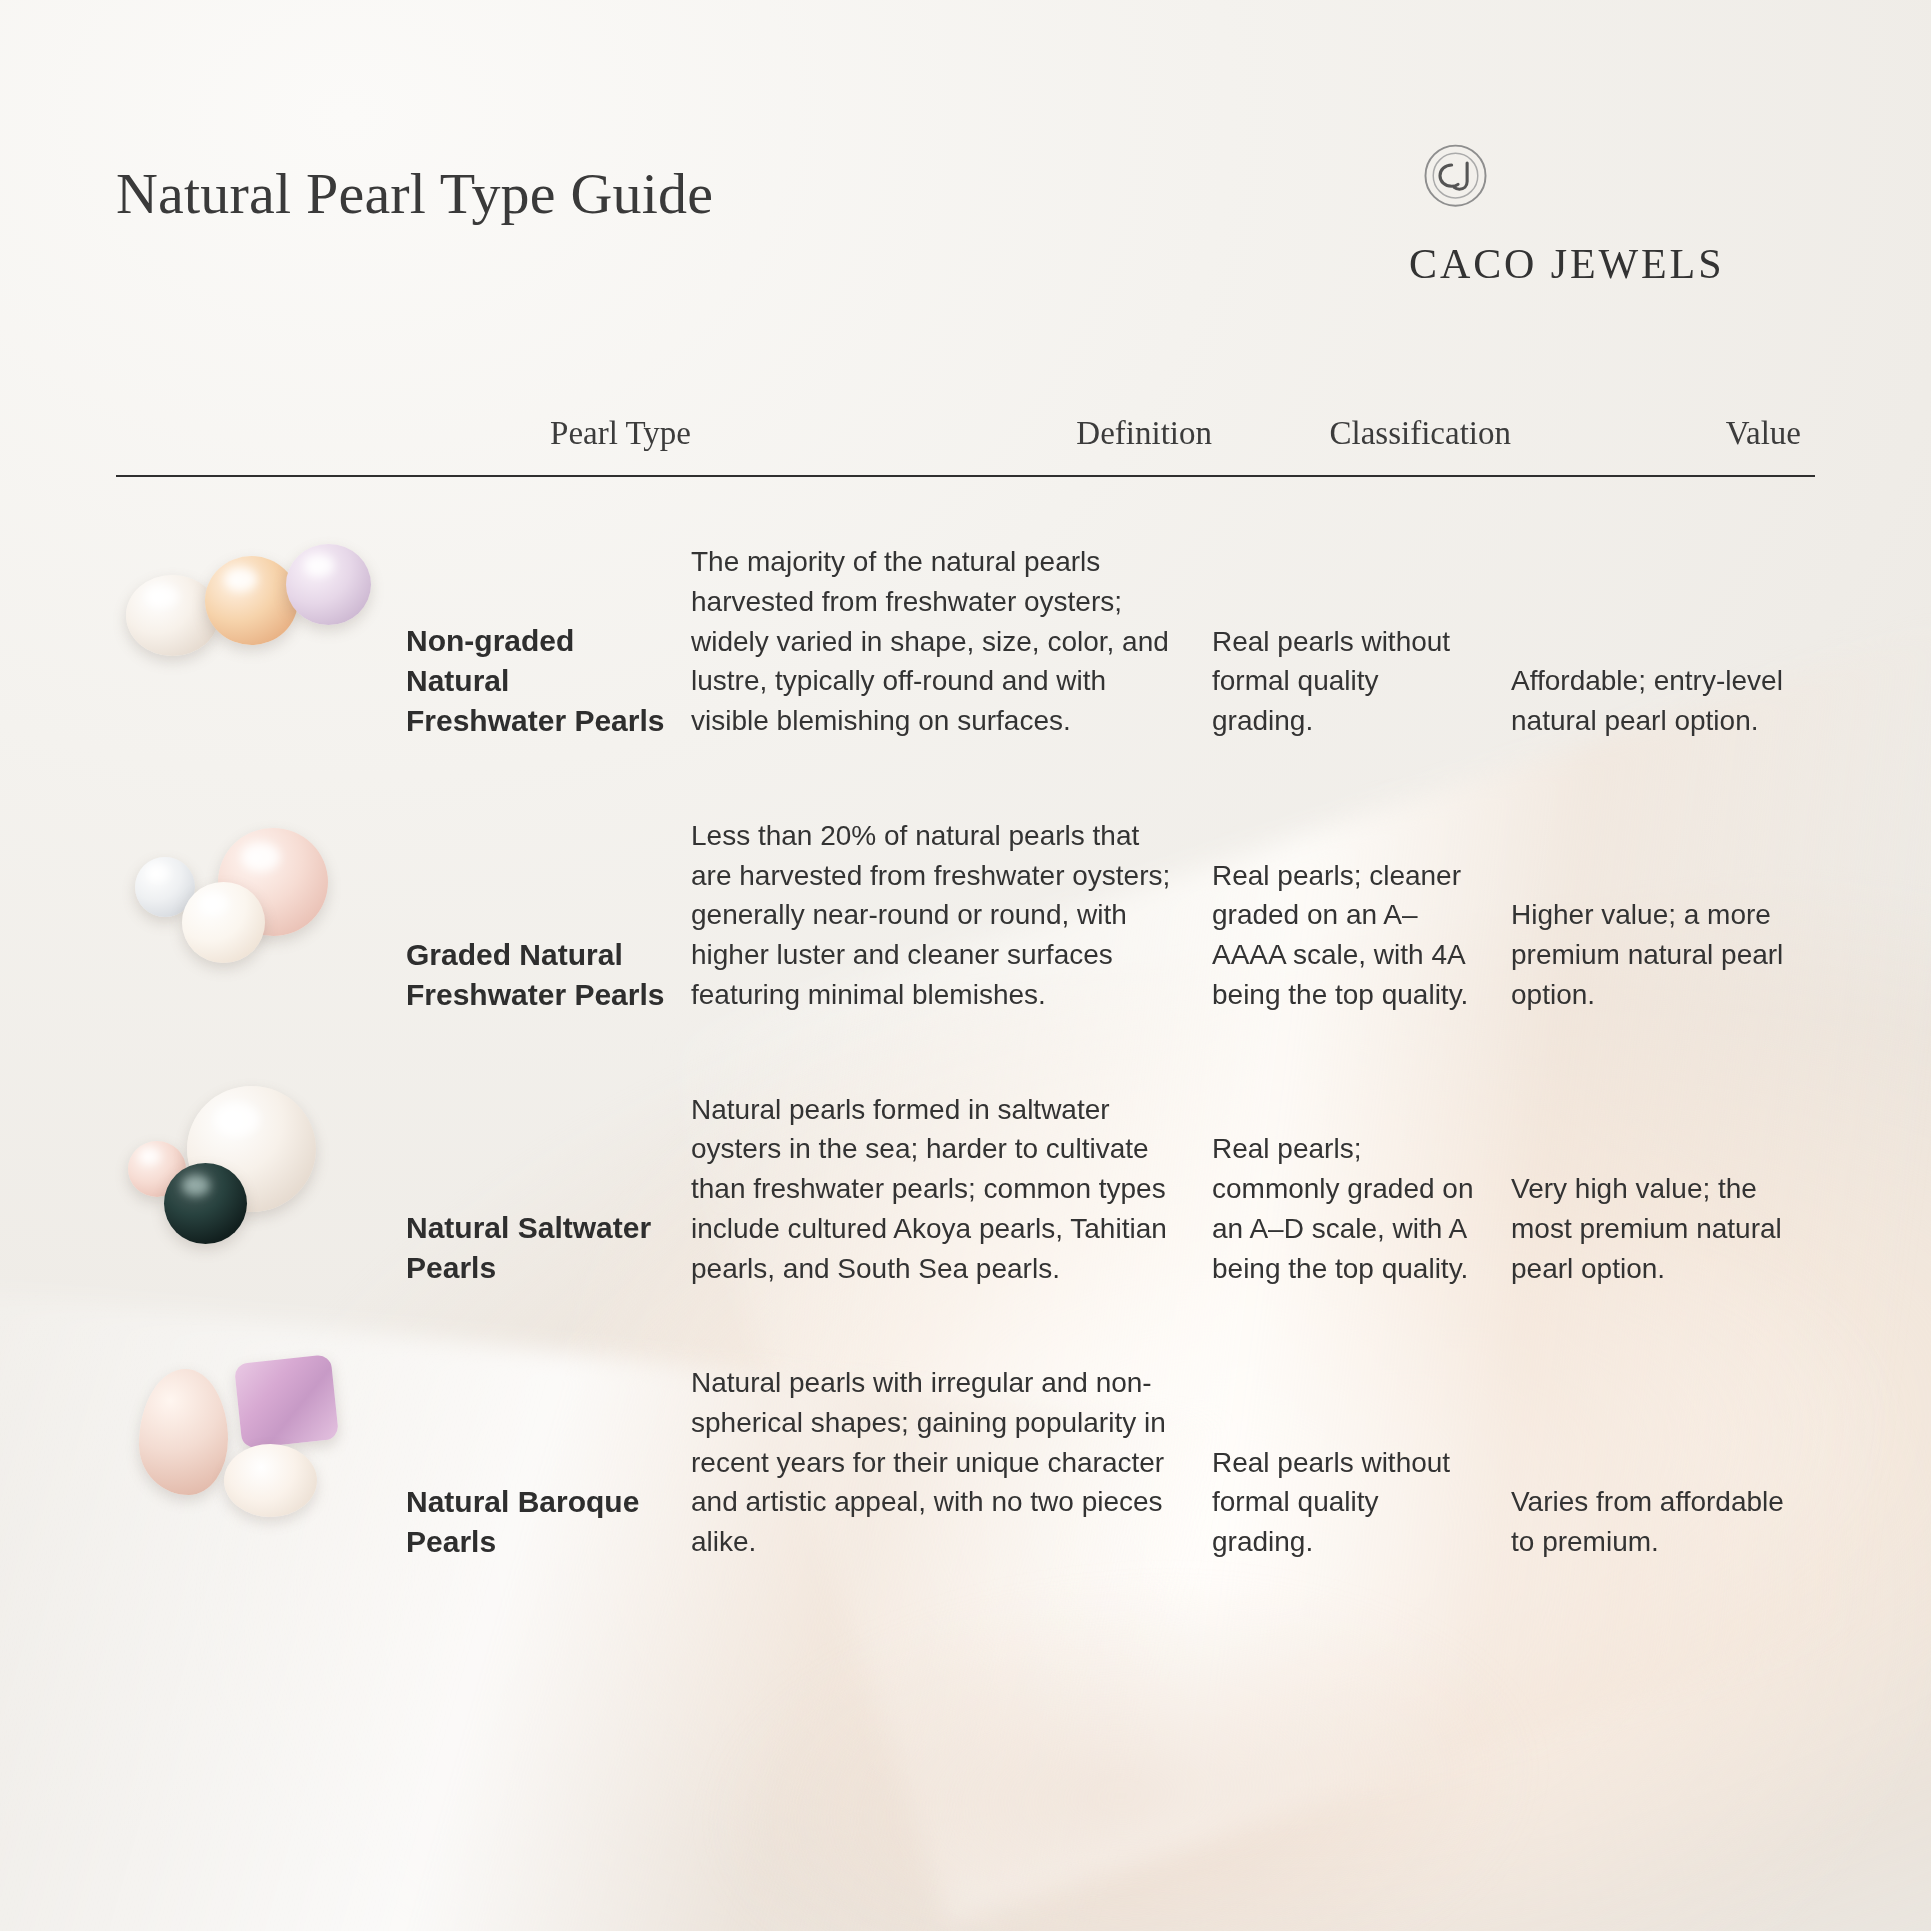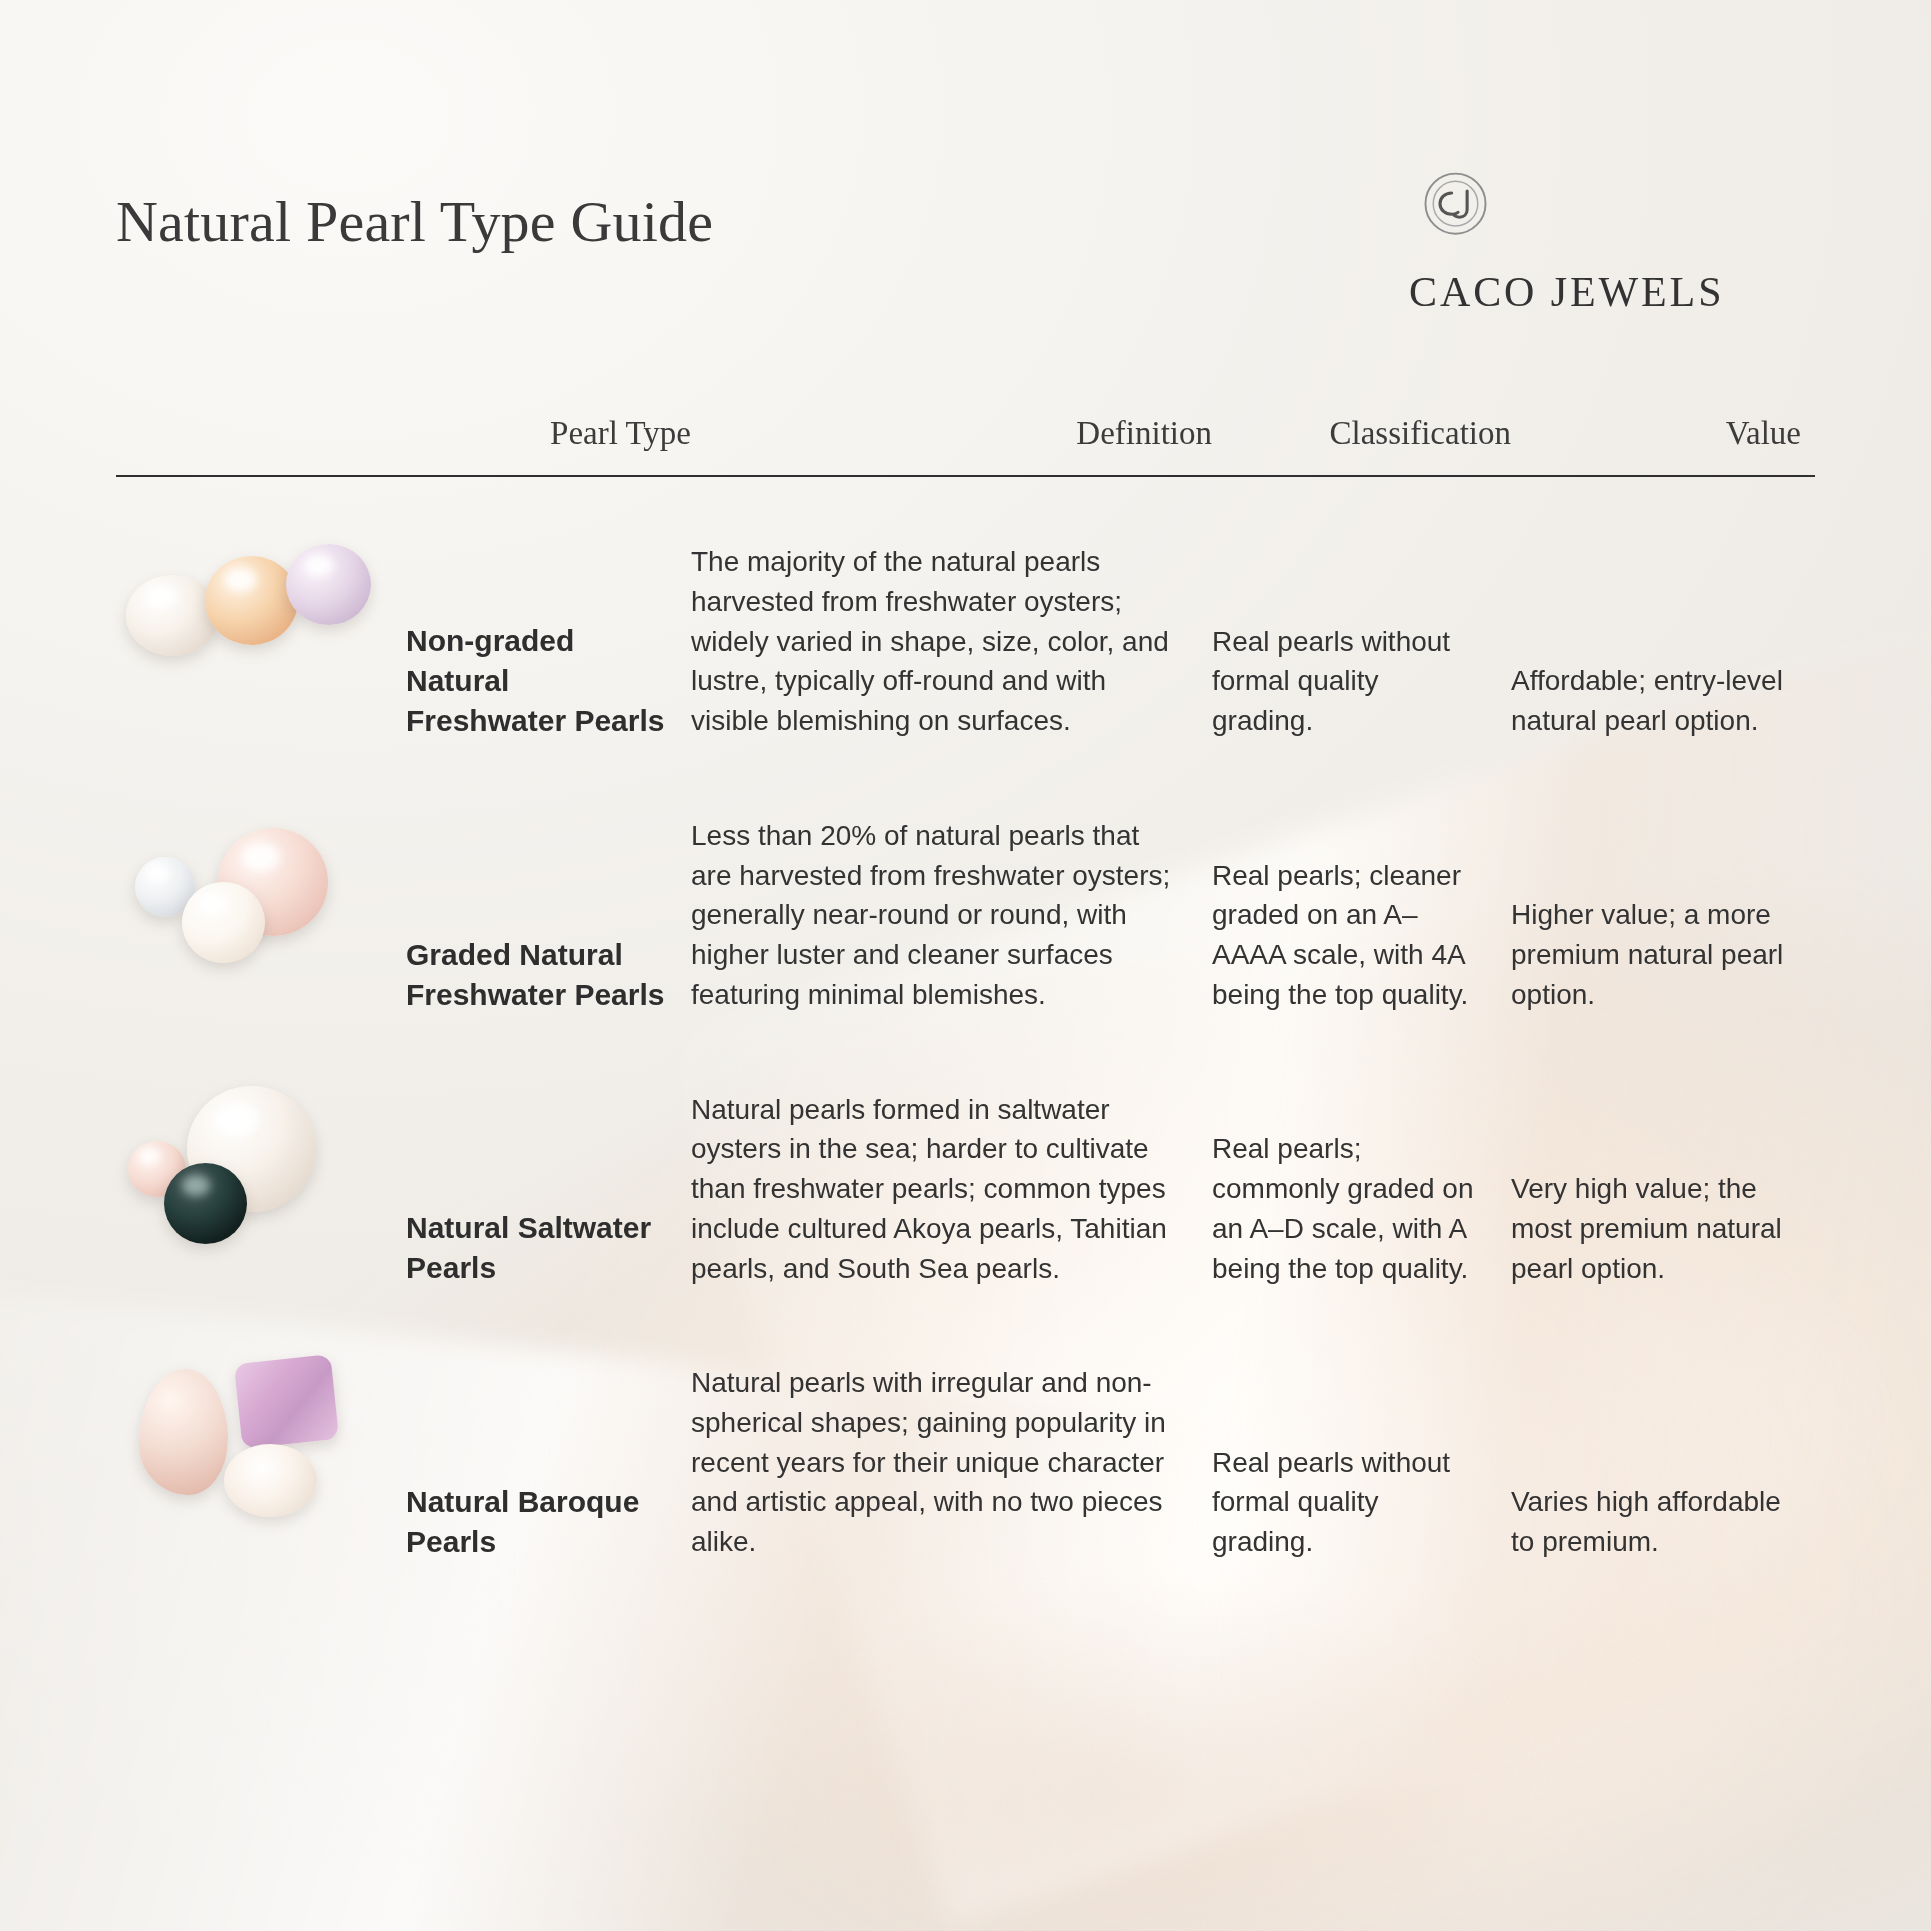--- a/index.html
+++ b/index.html
@@ -81,21 +81,20 @@
     padding: 0;
   }
 
   
   header {
     position: absolute;
     top: 162px;
     left: 116px;
     right: 116px;
     height: 154px;
-    margin-top: 28px;
   }
   .title {
     font-family: "Liberation Serif", serif;
     font-size: 58px;
     color: #3a3a3a;
     letter-spacing: 0.2px;
     font-weight: 400;
     margin: 0;
     line-height: 1.1;
   }
@@ -303,18 +302,18 @@
 
     <div class="row">
       <div class="c-img imgcell">
         <div class="baroque-drop" style="left:23px; top:29px; width:89px; height:126px;"></div>
         <div class="baroque-square" style="left:122px; top:19.3px; width:97px; height:85px;"></div>
         <div class="baroque-coin" style="left:108px; top:104px; width:93px; height:73px;"></div>
       </div>
       <div class="c-type cell-type">Natural Baroque Pearls</div>
       <div class="c-def cell-text">Natural pearls with irregular and non-spherical shapes; gaining popularity in recent years for their unique character and artistic appeal, with no two pieces alike.</div>
       <div class="c-class cell-text cell-class">Real pearls without formal quality grading.</div>
-      <div class="c-value cell-text cell-value">Varies high affordable to premium.</div>
+      <div class="c-value cell-text cell-value">Varies from affordable to premium.</div>
     </div>
 
   </div>
 </div>
 
 
 </body></html>

